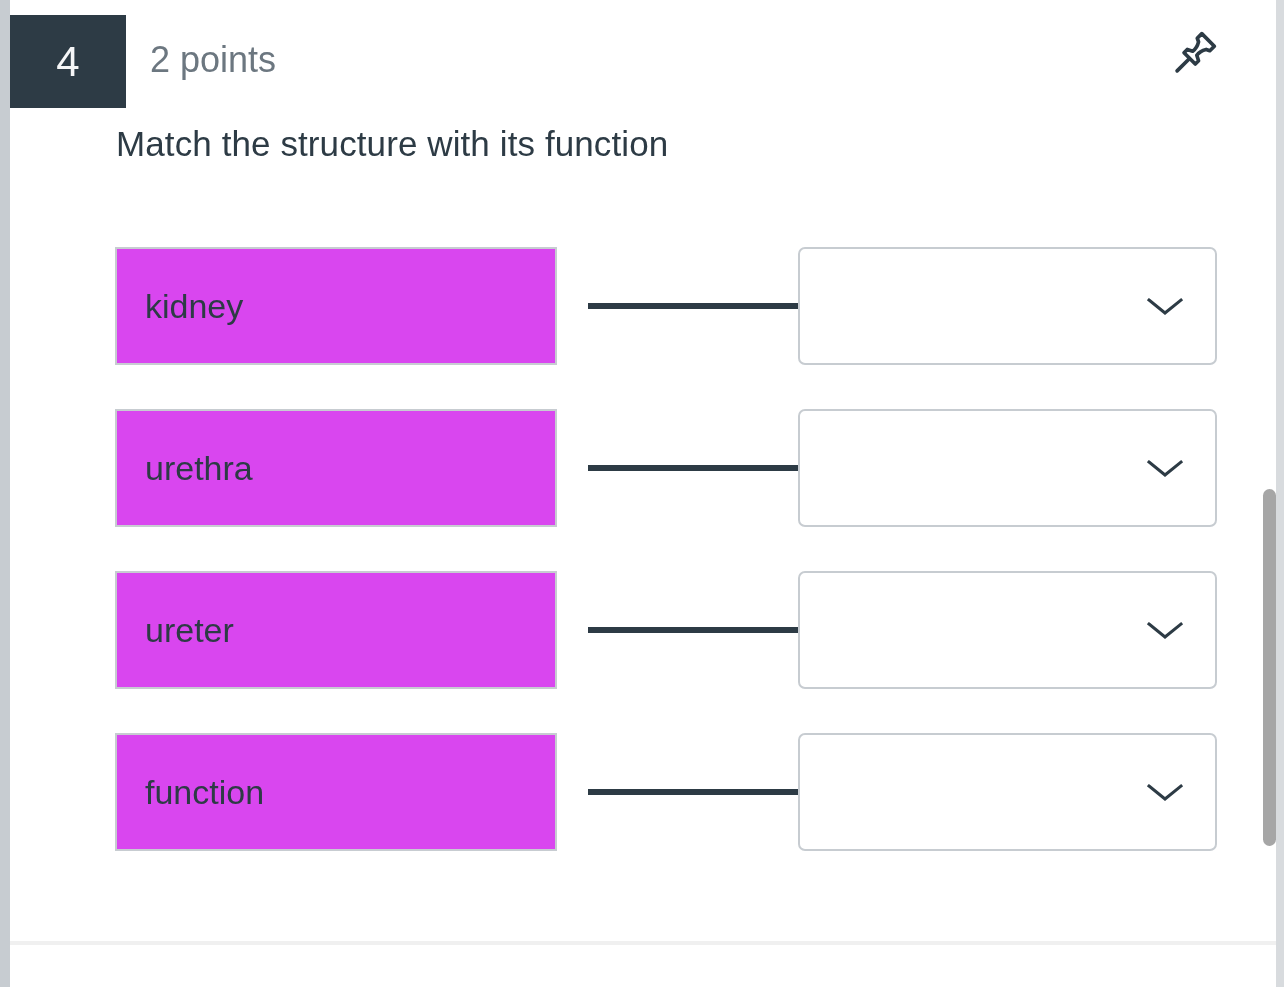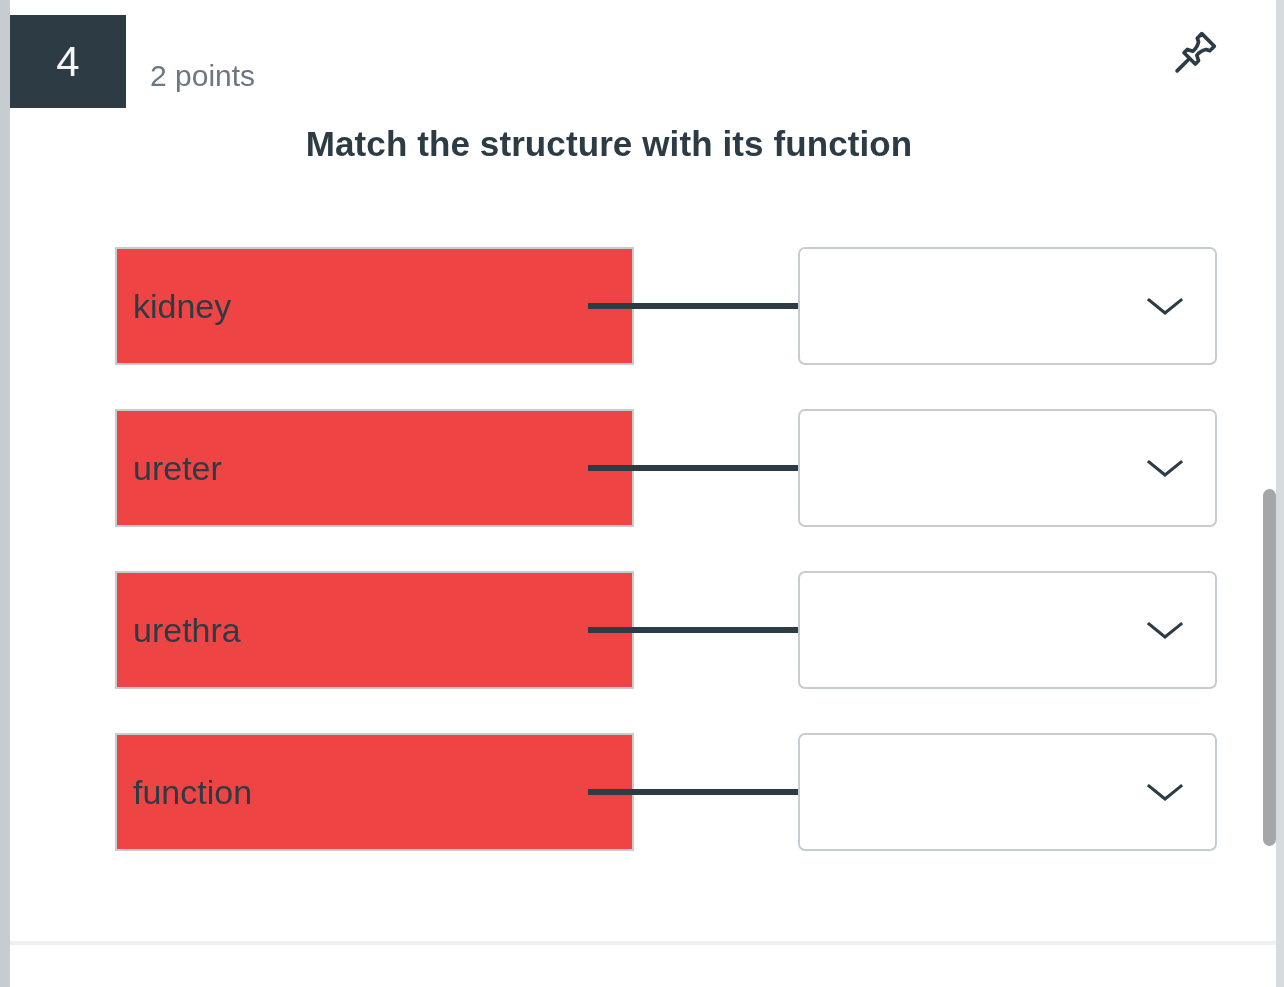--- a/index.html
+++ b/index.html
@@ -57,23 +57,23 @@
   }
   .q-number-badge-text {
     color: #f5f6f7;
     font-size: 42px;
     line-height: 1;
     font-weight: 400;
   }
   .q-points {
     position: absolute;
     left: 140px;
-    top: 56px;
+    top: 40px;
     color: #6c7780;
-    font-size: 30px;
+    font-size: 36px;
     line-height: 40px;
     font-weight: 400;
     white-space: nowrap;
   }
   .pin-button {
     position: absolute;
     right: 62px;
     top: 26px;
     width: 56px;
     height: 56px;
@@ -82,55 +82,54 @@
     justify-content: center;
     background: transparent;
     border: none;
     padding: 0;
   }
   .pin-button svg { display: block; }
 
   
   .q-prompt {
     position: absolute;
-    left: 99px;
+    left: 106px;
     top: 118px;
     width: 1000px;
     color: #2d3b45;
     font-size: 35px;
     line-height: 52px;
-    font-weight: 700;
+    font-weight: 400;
     letter-spacing: 0.1px;
-    text-align: center;
   }
 
   
   .match-list {
     position: absolute;
     left: 0;
     top: 247px;
     width: 1274px;
   }
   .match-row {
     position: relative;
     height: 118px;
     margin-bottom: 44px;
   }
   .match-term {
     position: absolute;
     left: 105px;
     top: 0;
-    width: 519px;
+    width: 442px;
     height: 118px;
     box-sizing: border-box;
-    background: #ef4444;
+    background: #d946ef;
     border: 2px solid #c7ccd1;
     display: flex;
     align-items: center;
-    padding-left: 16px;
+    padding-left: 28px;
   }
   .match-term-label {
     color: #2d3b45;
     font-size: 34px;
     line-height: 40px;
     font-weight: 400;
   }
   .match-connector {
     position: absolute;
     left: 578px;
@@ -240,36 +239,36 @@
         <span>
           <svg class="chevron-icon" width="40" height="24" viewBox="0 0 40 24" fill="none" stroke="#2d3b45" stroke-width="3" stroke-linecap="square" stroke-linejoin="miter">
             <polyline points="4,6 20,19 36,6"></polyline>
           </svg>
         </span>
       </div>
     </div>
 
     <div class="match-row">
       <div class="match-term">
-        <span class="match-term-label">ureter</span>
+        <span class="match-term-label">urethra</span>
       </div>
       <div class="match-connector"></div>
       <div class="match-select">
         <span class="match-select-value"></span>
         <span>
           <svg class="chevron-icon" width="40" height="24" viewBox="0 0 40 24" fill="none" stroke="#2d3b45" stroke-width="3" stroke-linecap="square" stroke-linejoin="miter">
             <polyline points="4,6 20,19 36,6"></polyline>
           </svg>
         </span>
       </div>
     </div>
 
     <div class="match-row">
       <div class="match-term">
-        <span class="match-term-label">urethra</span>
+        <span class="match-term-label">ureter</span>
       </div>
       <div class="match-connector"></div>
       <div class="match-select">
         <span class="match-select-value"></span>
         <span>
           <svg class="chevron-icon" width="40" height="24" viewBox="0 0 40 24" fill="none" stroke="#2d3b45" stroke-width="3" stroke-linecap="square" stroke-linejoin="miter">
             <polyline points="4,6 20,19 36,6"></polyline>
           </svg>
         </span>
       </div>

